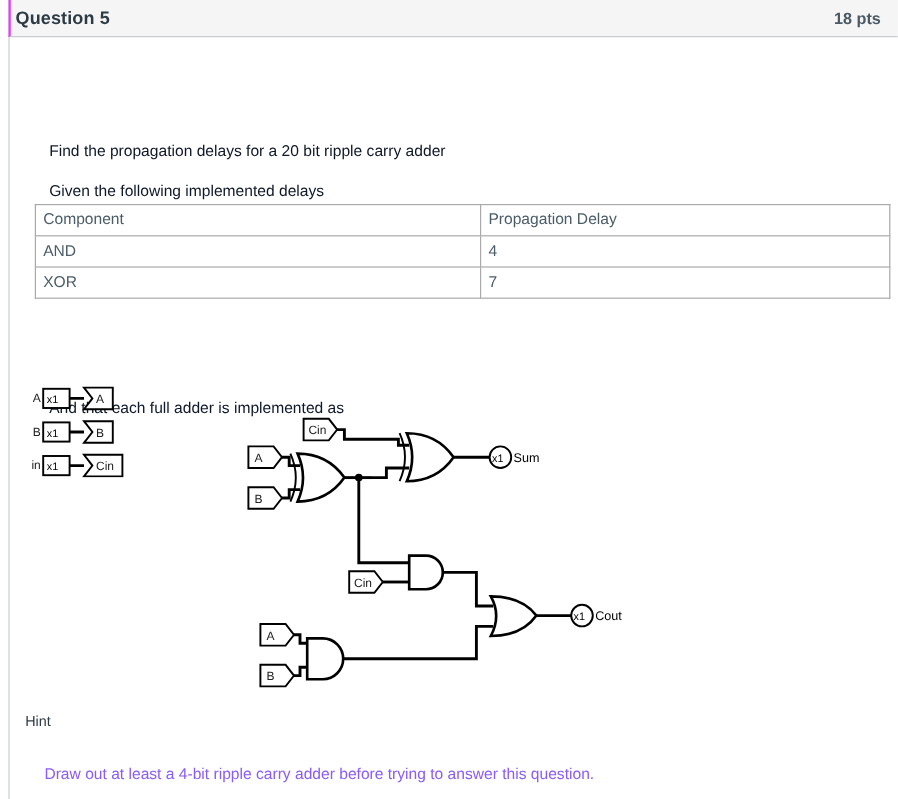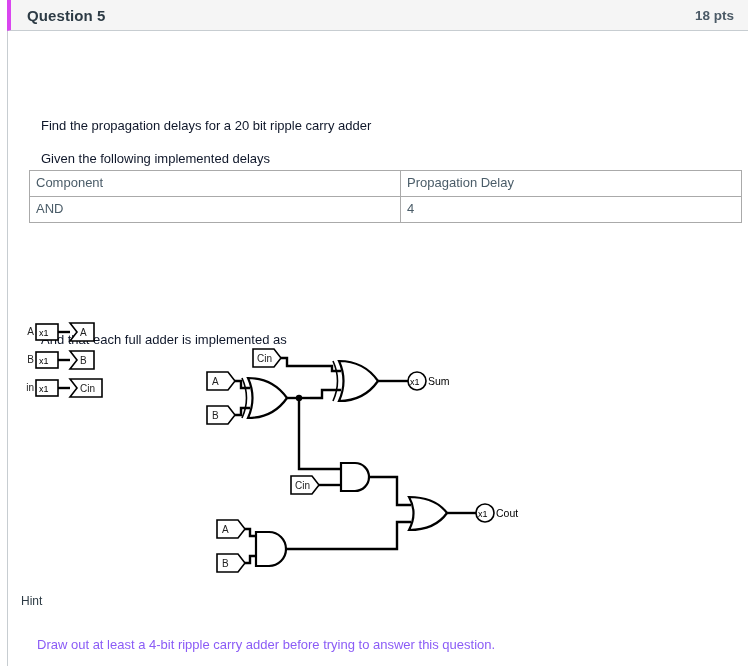--- a/index.html
+++ b/index.html
@@ -13,26 +13,26 @@
   .quiz-question{
     width:748px;height:666px;
     box-sizing:border-box;
     position:relative;
   }
   
   .q-header{
     height:31px;
     background:#f5f5f5;
     border-bottom:1px solid #c7cdd1;
-    border-left:4px solid #d946ef;
+    border-left:2px solid #d946ef;
     margin-left:7px;
     display:flex;
     align-items:center;
     justify-content:space-between;
-    padding:0 14px 0 16px;
+    padding:0 14px 0 4px;
     box-sizing:border-box;
   }
   .q-title{
     font-size:15px;
     font-weight:bold;
     color:#2d3b45;
     letter-spacing:.1px;
   }
   .q-points{
     font-size:13.5px;
@@ -127,20 +127,24 @@
     <table class="delay-table">
       <tbody>
         <tr>
           <td class="c1">Component</td>
           <td>Propagation Delay</td>
         </tr>
         <tr>
           <td class="c1">AND</td>
           <td>4</td>
         </tr>
+        <tr>
+          <td class="c1">XOR</td>
+          <td>7</td>
+        </tr>
       </tbody>
     </table>
 
     <div class="prompt-line" id="p3">And that each full adder is implemented as</div>
 
   </div>
 
   <div class="figure-inputs">
     <svg width="100" height="80" viewBox="0 0 100 80">
 

